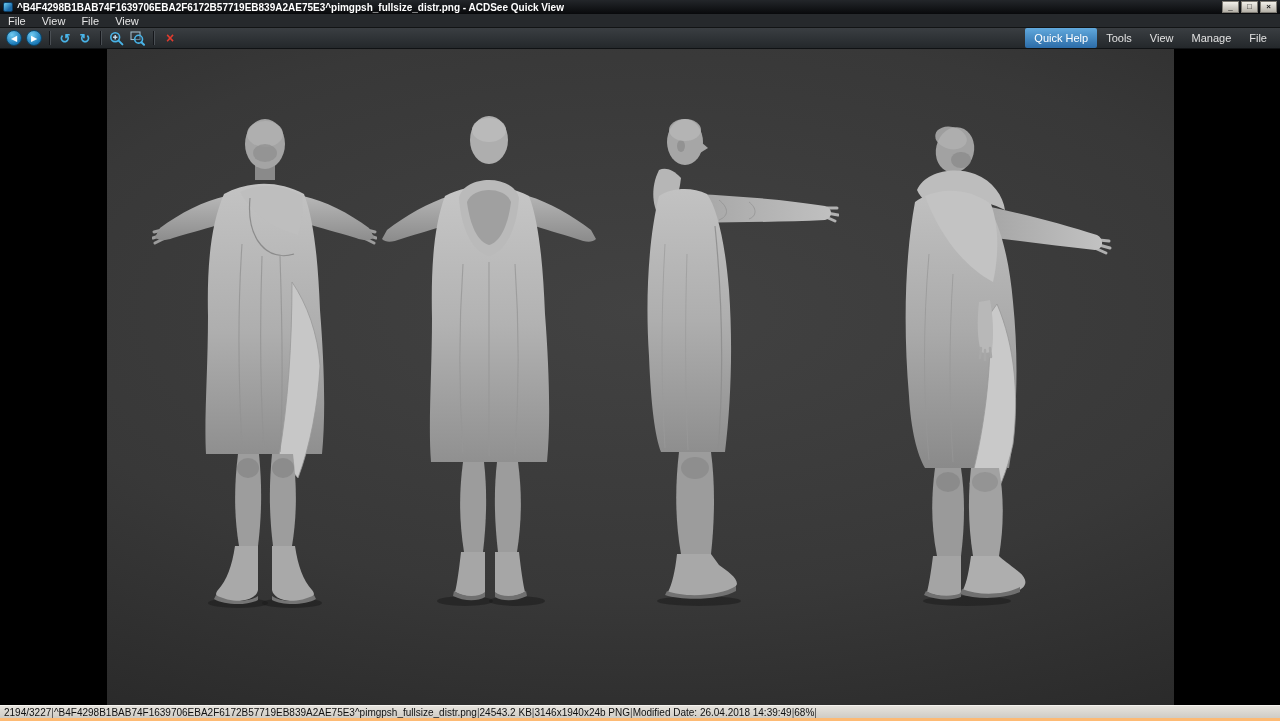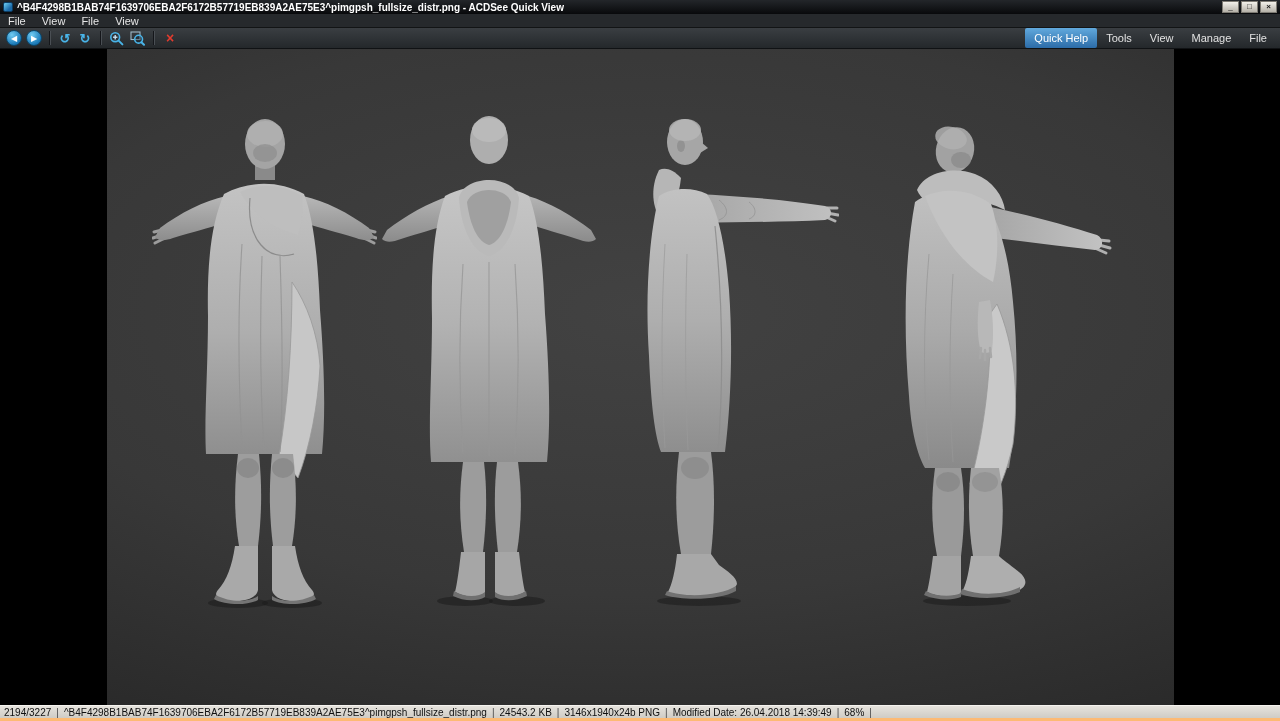--- a/index.html
+++ b/index.html
@@ -73,21 +73,21 @@
   .figure { position:absolute; top:55px; }
   .fig-a { left:45px; }
   .fig-b { left:268px; }
   .fig-c { left:492px; }
   .fig-d { left:752px; }
 
   
   .statusbar {
     position:absolute; left:0; bottom:3px; width:1280px; height:13px;
     background:linear-gradient(#e6e3dd,#cfccc5); border-top:1px solid #f5f3ef;
-    display:flex; align-items:center; padding:0 4px; gap:5px;
+    display:flex; align-items:center; padding:0 4px; 
     font-size:10px; color:#101010; white-space:nowrap; overflow:hidden;
   }
   .statusbar .pipe { color:#4a4a4a; }
 </style>
 </head>
 <body>
 
 <div class="window" data-name="acdsee-quick-view-window">
 
   <div class="titlebar" data-name="titlebar">

